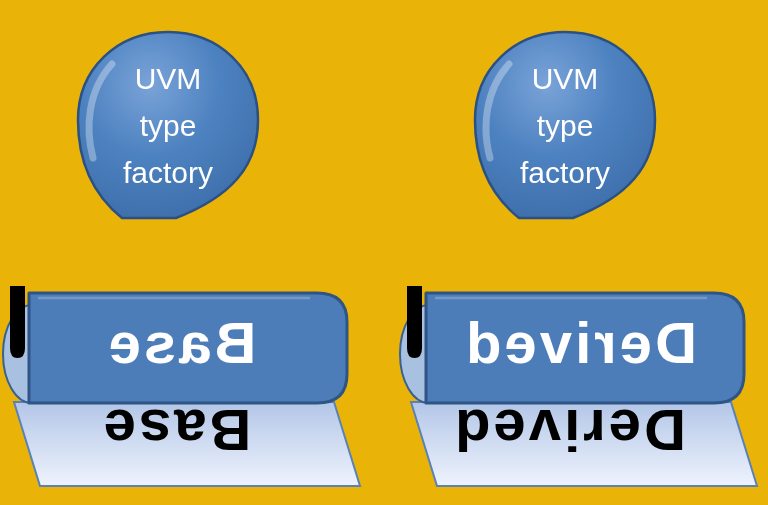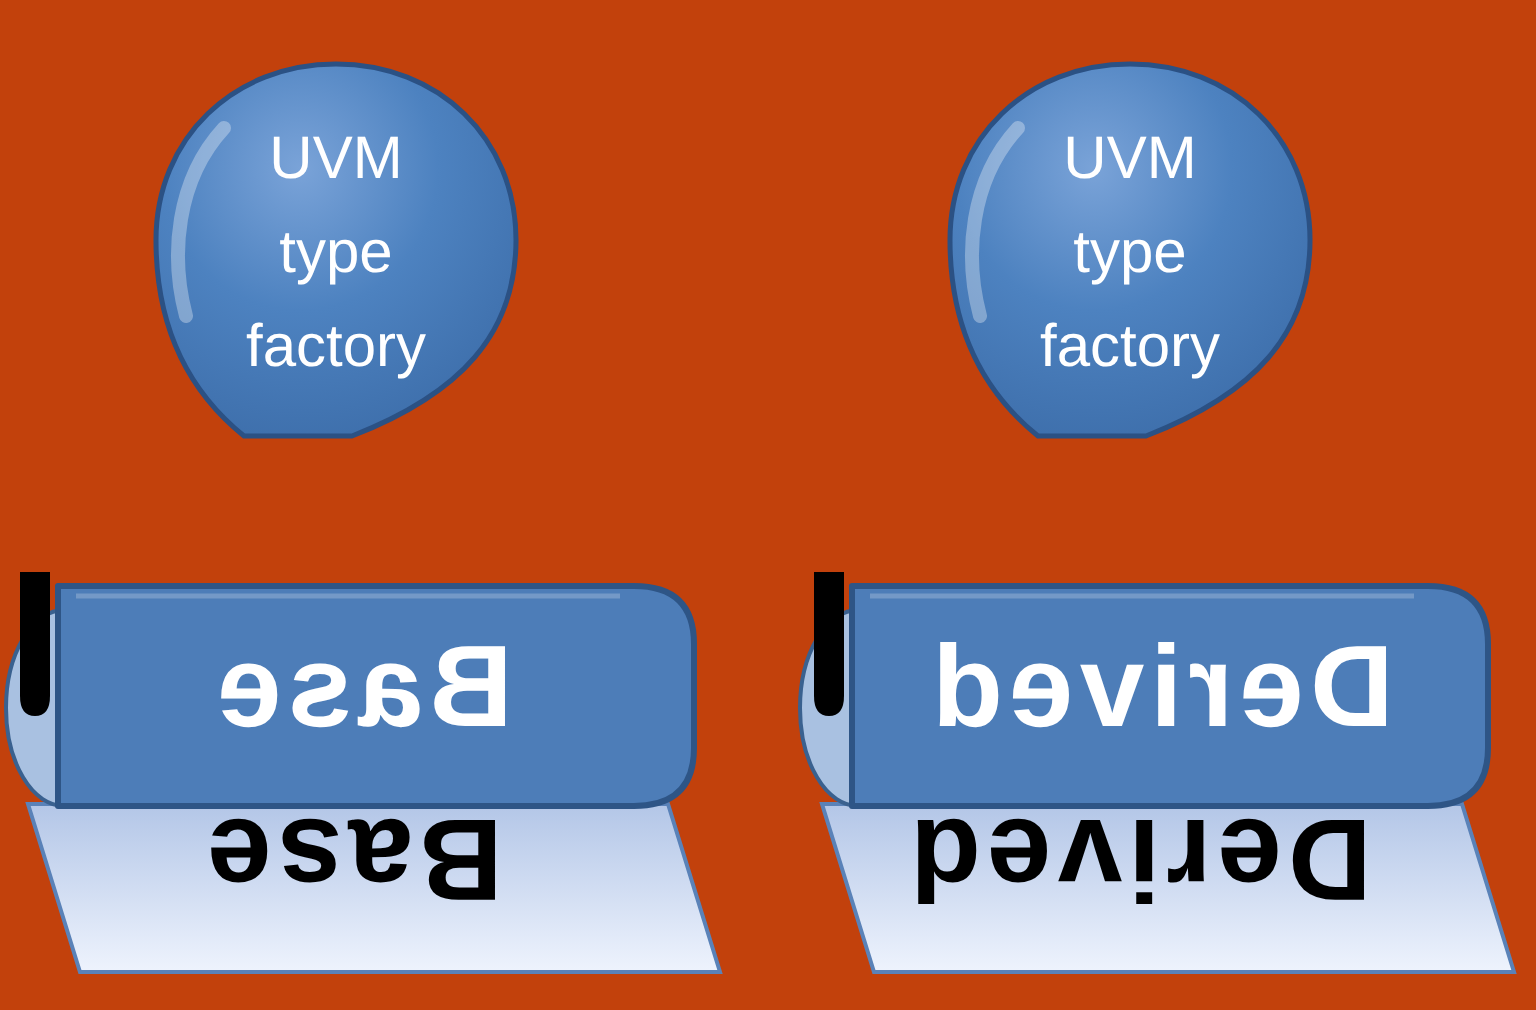--- a/index.html
+++ b/index.html
@@ -4,21 +4,21 @@
 <style>
   html, body {
     margin: 0;
     padding: 0;
     background: #000;
   }
   .canvas {
     position: relative;
     width: 768px;
     height: 505px;
-    background: #c2410c;
+    background: #eab308;
     overflow: hidden;
   }
   svg text {
     font-family: "Liberation Sans", sans-serif;
   }
   .balloon-line {
     font-size: 30px;
     font-weight: 400;
     fill: #ffffff;
   }

